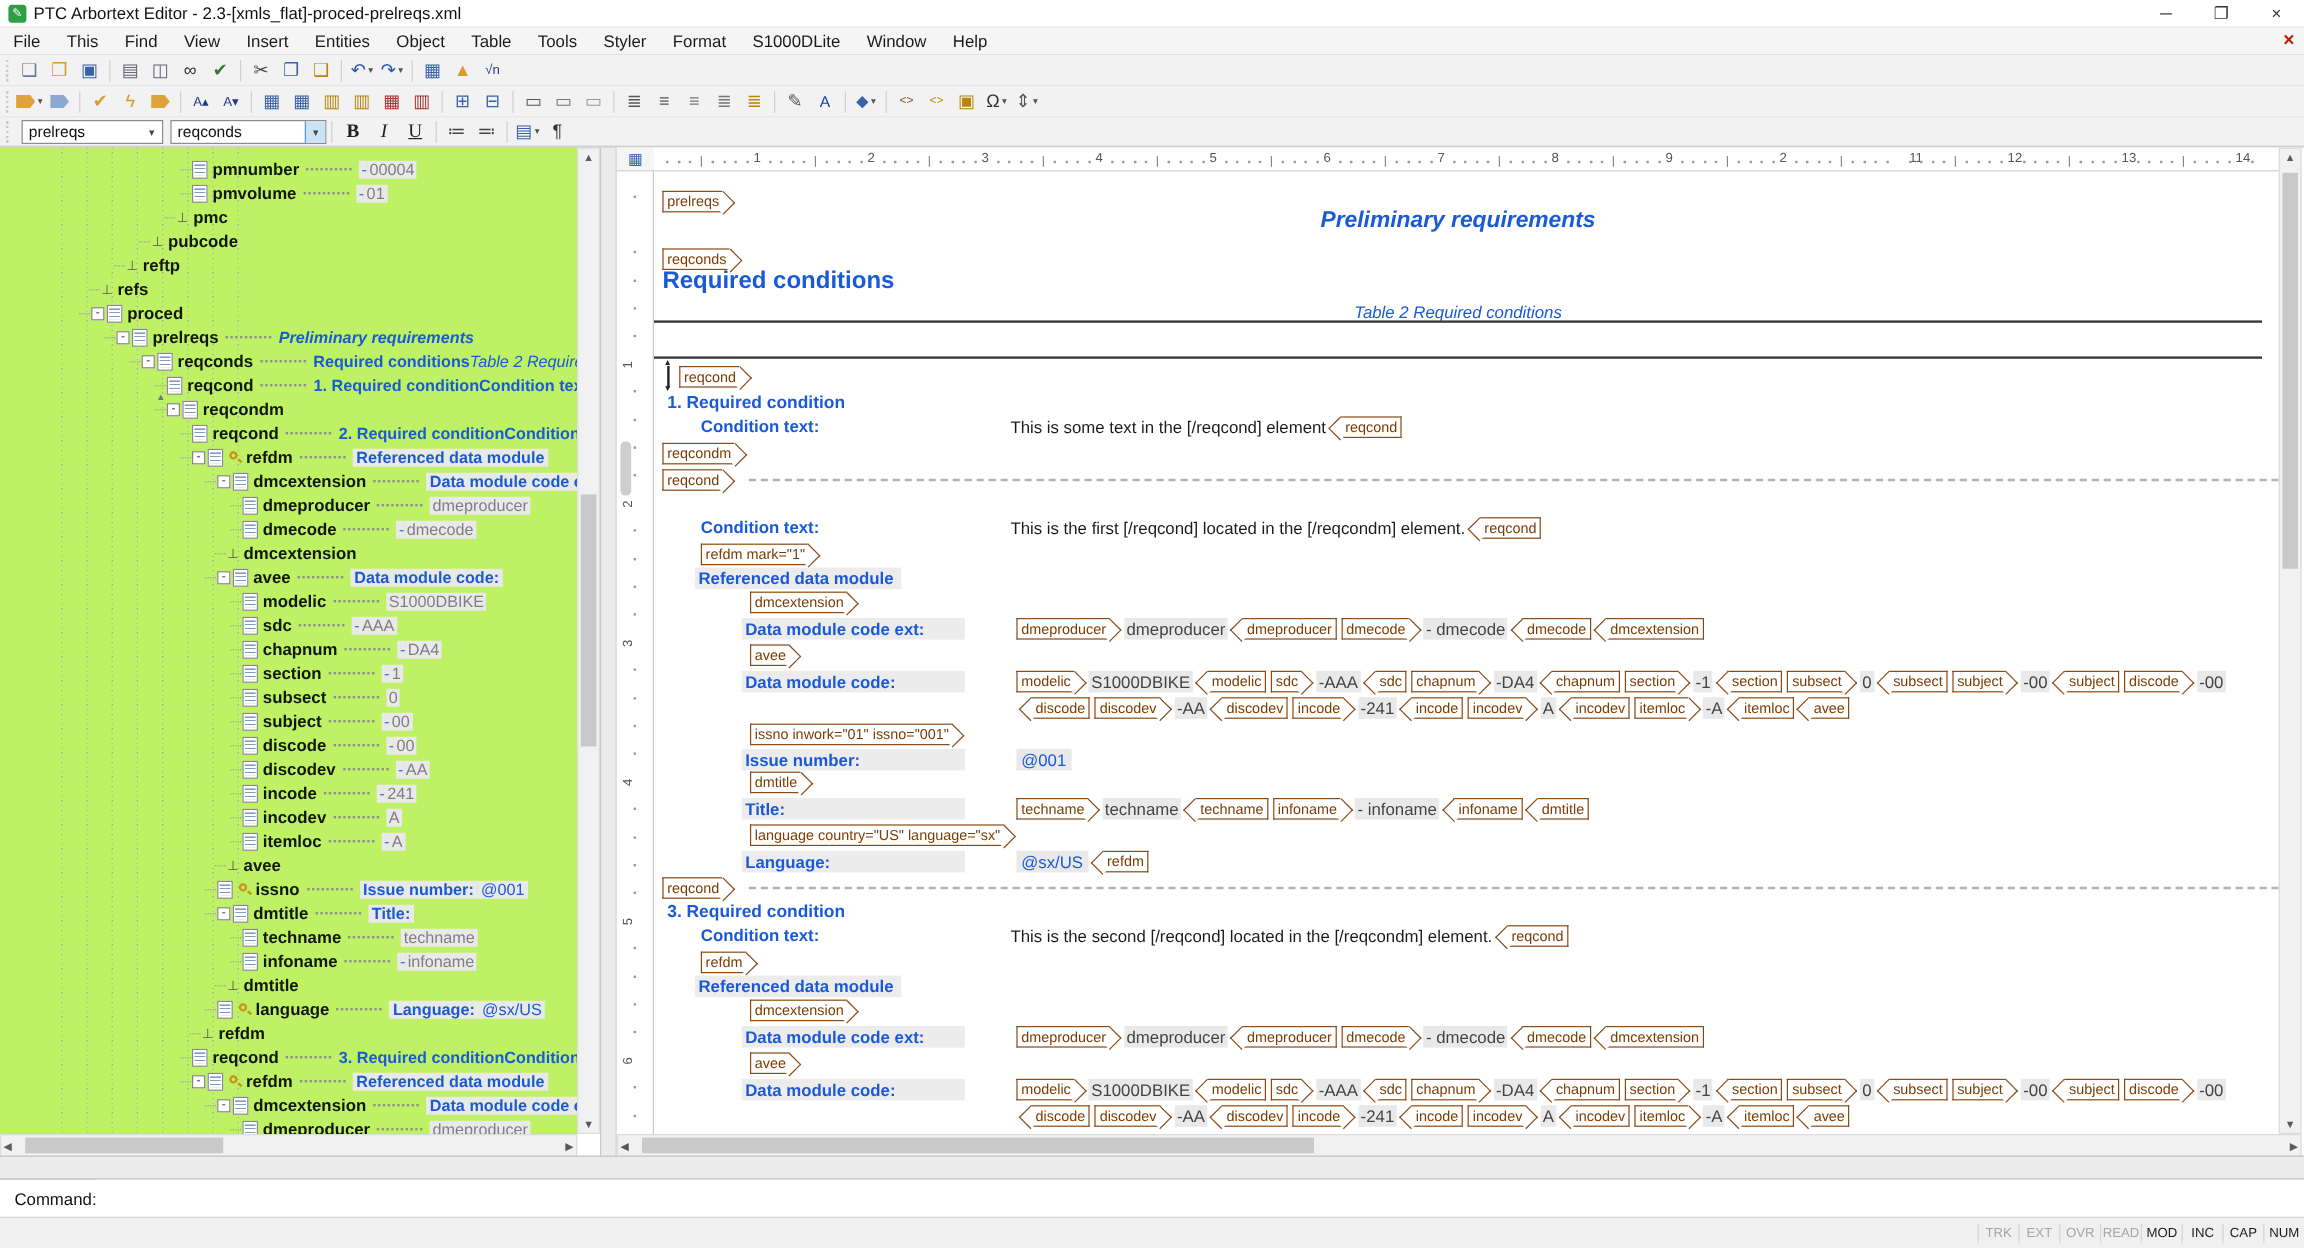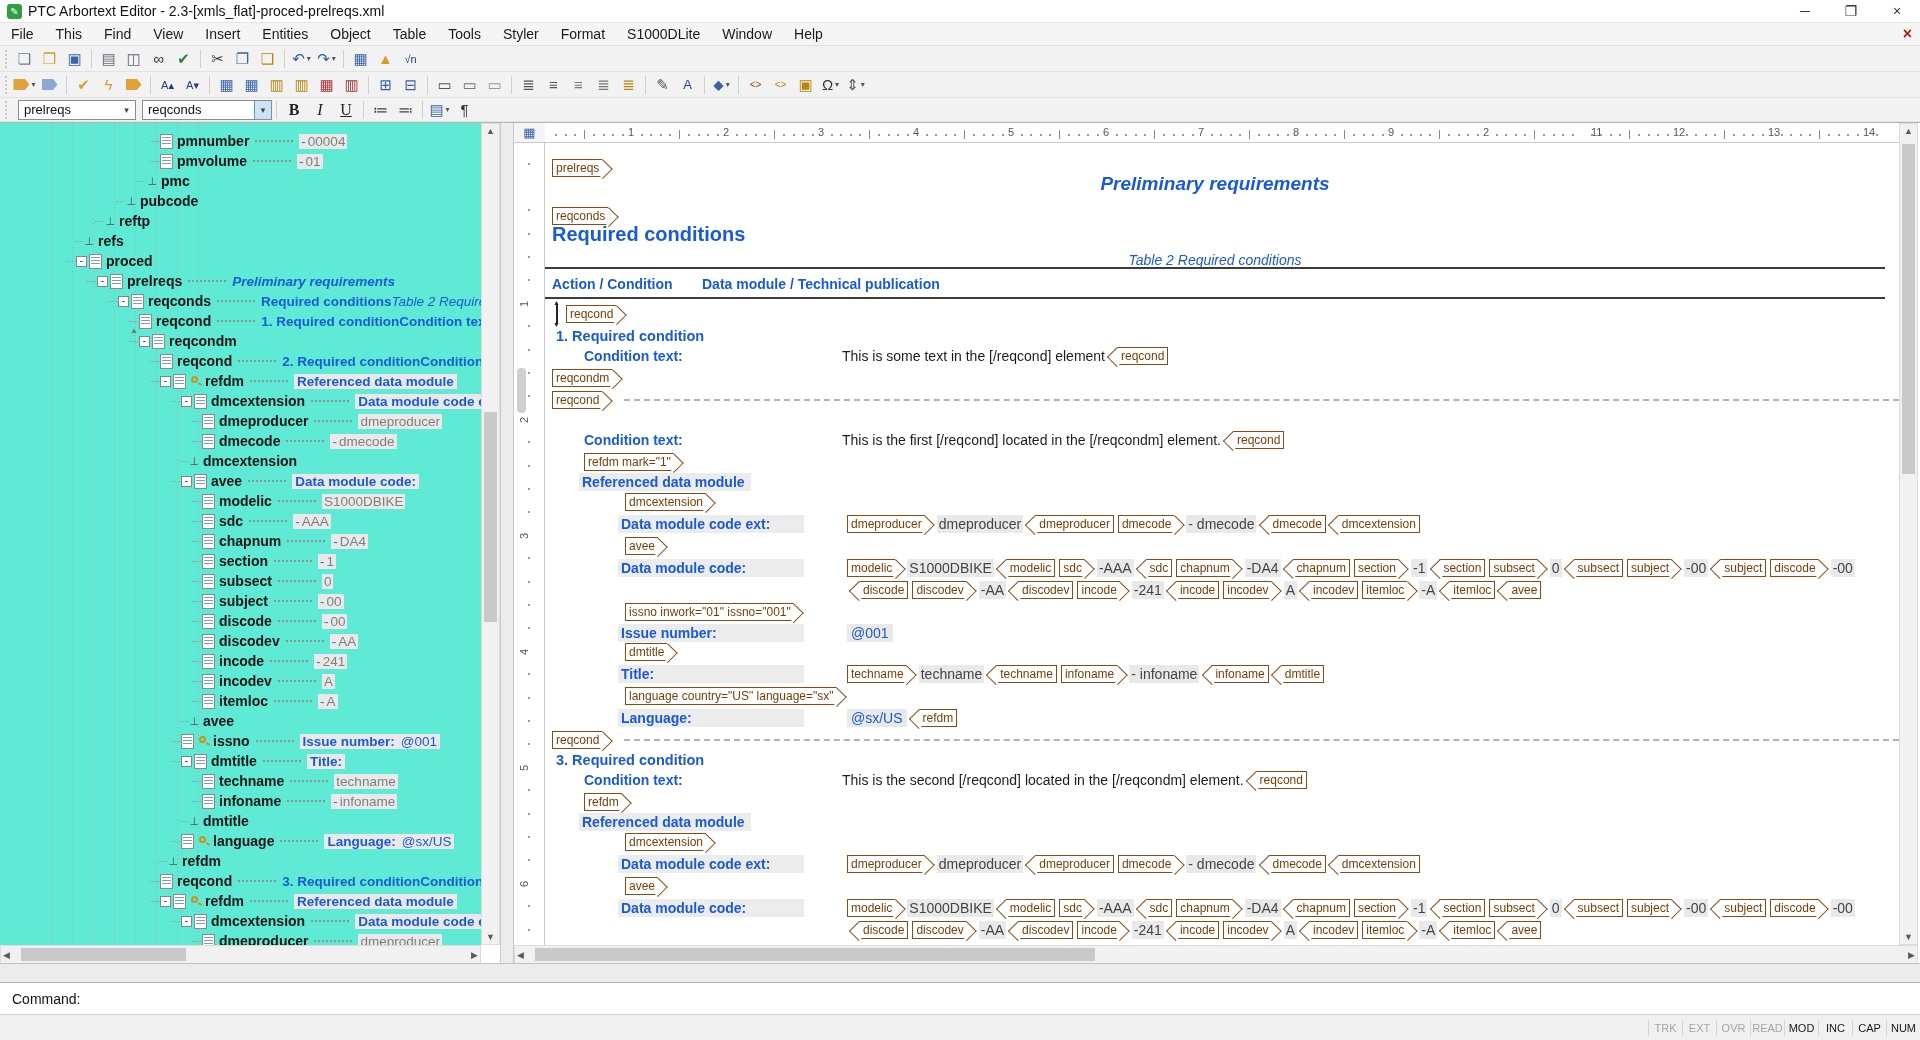--- a/index.html
+++ b/index.html
@@ -34,21 +34,21 @@
   .combo { height:20px; background:#fff; border:1px solid #8c8c8c; display:flex; align-items:center;
     font-size:13px; margin-left:6px; }
   .combo .cval { flex:1; padding:0 5px; color:#111; }
   .combo .cdd { width:17px; height:100%; display:flex; align-items:center; justify-content:center;
     font-size:9px; color:#444; }
   .cdd.hl { background:#cbe3f7; border-left:1px solid #5599d0; }
   .fmtbtn { font-family:"Liberation Serif", serif; font-size:16px; width:24px; text-align:center; color:#222; }
   
   #main { position:absolute; left:0; top:122px; width:1920px; height:841px; background:#fff;
     border-top:1px solid #b5b5b5; }
-  #treepane { position:absolute; left:0; top:0; width:481px; height:822px; overflow:hidden; background:#5eead4; }
+  #treepane { position:absolute; left:0; top:0; width:481px; height:822px; overflow:hidden; background:#bef264; }
   .guide { position:absolute; top:0; bottom:0; width:1px;
     background:repeating-linear-gradient(to bottom,#aaa 0 1px,transparent 1px 4px); }
   .trow { position:absolute; height:20px; display:flex; align-items:center; white-space:nowrap; right:0; left:0; }
   .stub { width:9px; height:1px; border-top:1px dotted #999; margin-right:1px; flex:none; }
   .ebox { width:11px; height:11px; border:1px solid #848484; background:#fff; color:#333;
     font-size:10px; line-height:8px; text-align:center; margin-right:2px; flex:none; }
   .nico { width:13px; height:15px; border:1px solid #8a8a8a; background:#fff; flex:none; margin-right:4px;
     padding:2px 1px; }
   .nico i { display:block; height:100%;
     background:repeating-linear-gradient(to bottom,#7f9cc0 0 1px,transparent 1px 3px); }
@@ -956,24 +956,20 @@
         <div class="dline" style="top: 62px; left: 7px; right: 0px;">
           <span class="tag open">reqconds</span>
         </div>
         <div class="dline" style="top: 80px; left: 7px; right: 0px;">
           <span class="t-h2">Required conditions</span>
         </div>
         <div class="dline ctr" style="top: 106px;">
           <span class="t-cap">Table 2  Required conditions</span>
         </div>
         <div class="drule" style="top: 124px;"></div>
-        <div class="dline" style="top: 130px; left: 7px; right: 0px;">
-          <span class="lcell" style="width: 150px;"><span class="t-th inner">Action / Condition</span></span>
-          <span class="t-th">Data module / Technical publication</span>
-        </div>
         <div class="drule" style="top: 154px;"></div>
         <div class="dline" style="top: 160px; left: 7px; right: 0px;">
           <span class="caret">
             <i></i>
           </span>
           <span class="tag open">reqcond</span>
         </div>
         <div class="dline" style="top: 182px; left: 11px; right: 0px;">
           <span class="t-h3">1. Required condition</span>
         </div>

